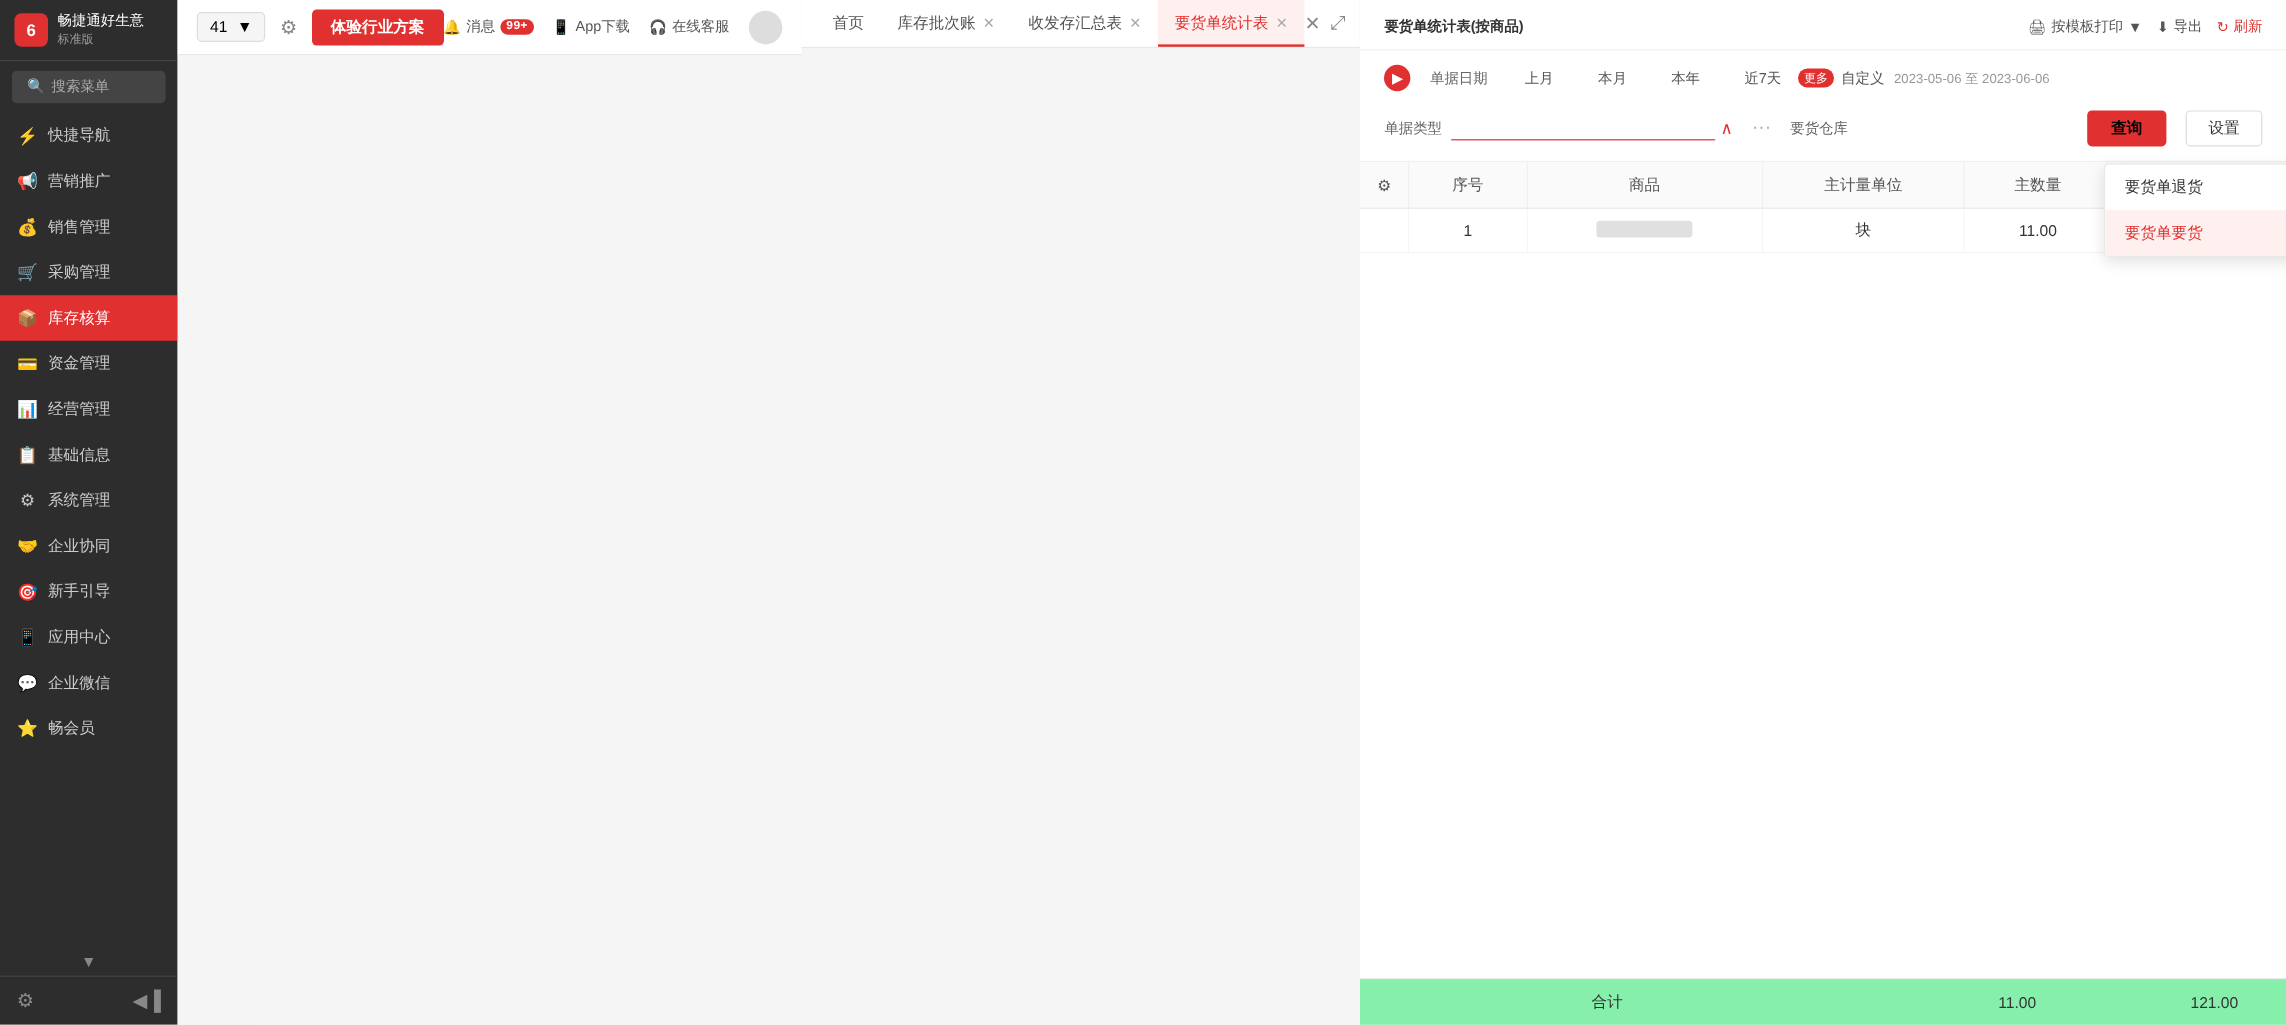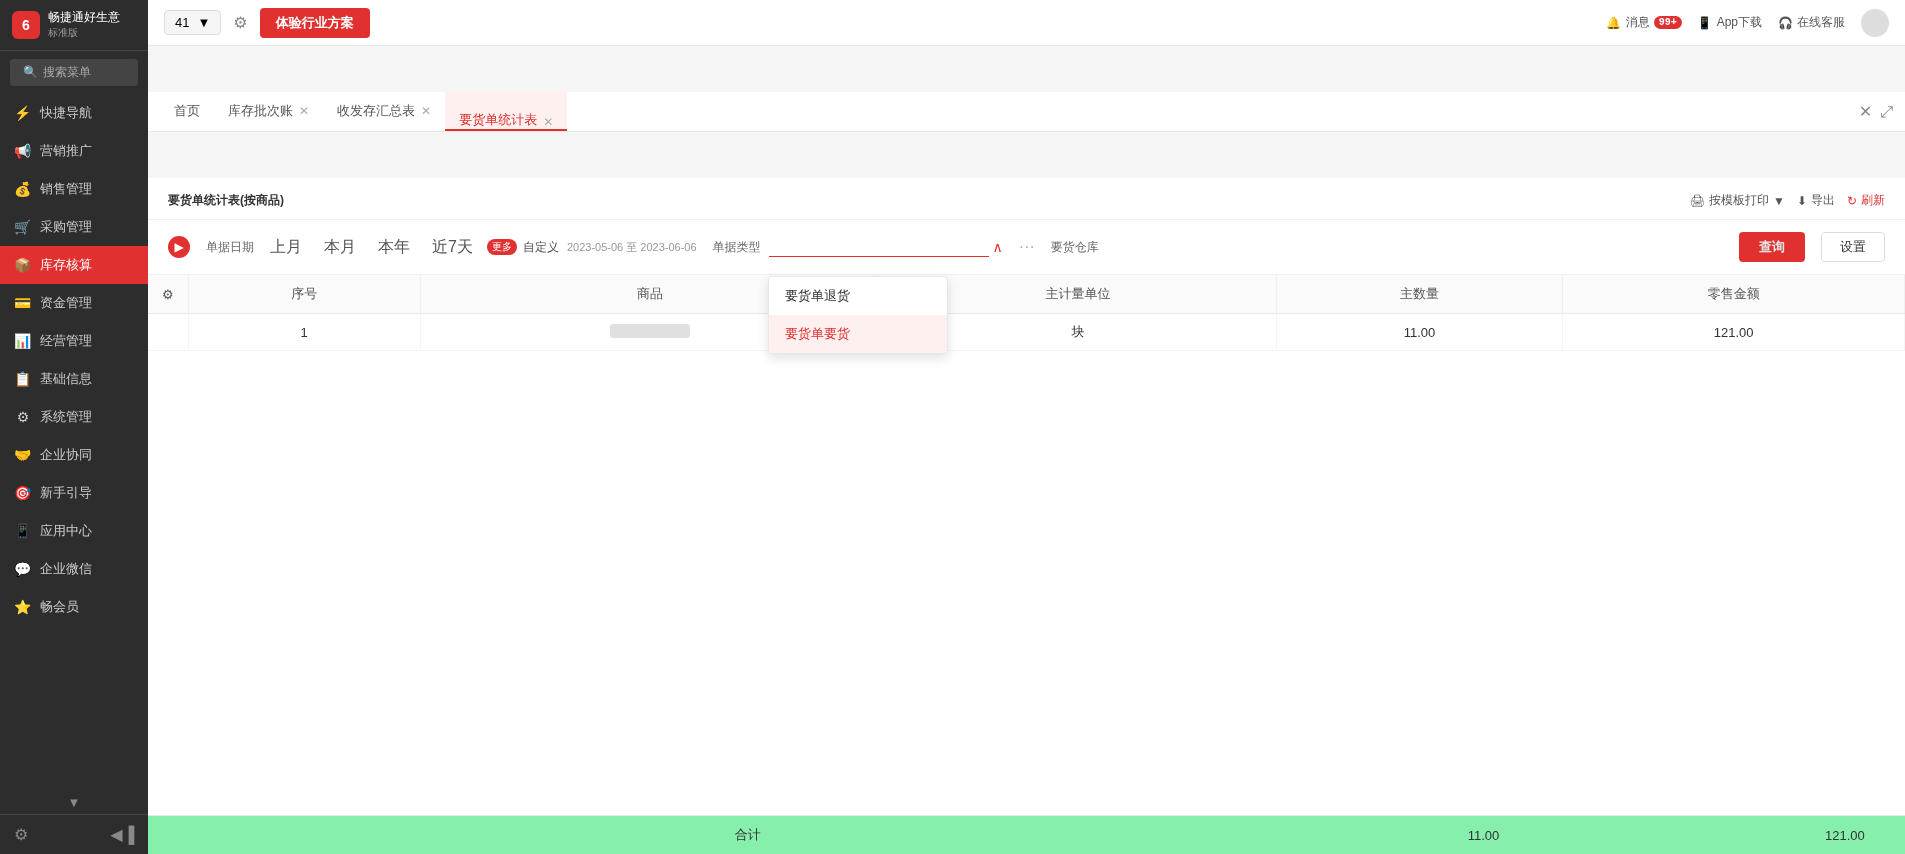--- a/index.html
+++ b/index.html
@@ -77,25 +77,24 @@
       justify-content: space-between;
       padding: 10px 14px;
       border-top: 1px solid #444;
     }
     .sidebar-footer-icon { color: #888; cursor: pointer; font-size: 16px; }
 
     
     .main {
       flex: 1;
       display: flex;
-      flex-direction: column;
+      flex-direction: row;
       height: 100%;
       background: #f5f5f5;
       overflow: hidden;
-      gap: 46px;
     }
 
     
     .topbar {
       background: #fff;
       height: 46px;
       display: flex;
       align-items: center;
       padding: 0 16px;
       justify-content: space-between;
@@ -157,21 +156,20 @@
       cursor: pointer;
       color: #555;
       border-bottom: 2px solid transparent;
       gap: 6px;
       white-space: nowrap;
     }
     .tab.active {
       color: #e03030;
       background: #fff0f0;
       border-bottom: 2px solid #e03030;
-      align-items: flex-end;
     }
     .tab-close { color: #aaa; font-size: 12px; cursor: pointer; }
     .tabbar-actions { margin-left: auto; display: flex; align-items: center; gap: 8px; color: #888; font-size: 16px; }
 
     
     .content {
       flex: 1;
       overflow: auto;
       background: #fff;
       margin: 0;
@@ -221,24 +219,25 @@
       align-items: center;
       justify-content: center;
       cursor: pointer;
       font-size: 12px;
     }
     .filter-group { display: flex; align-items: center; gap: 8px; }
     .filter-label { font-size: 12px; color: #666; white-space: nowrap; }
     .date-shortcuts { display: flex; gap: 6px; align-items: center; }
     .date-shortcut {
       padding: 2px 8px;
-      font-size: 16px;
+      font-size: 12px;
       cursor: pointer;
       color: #555;
       border-radius: 3px;
+      margin-left: 15px;
     }
     .date-badge {
       background: #e03030;
       color: white;
       border-radius: 10px;
       font-size: 10px;
       padding: 1px 5px;
     }
     .custom-link { font-size: 12px; color: #555; cursor: pointer; }
     .date-range { font-size: 11px; color: #999; }
@@ -254,21 +253,21 @@
       padding: 2px 8px;
       font-size: 12px;
       width: 220px;
       color: #333;
     }
     .filter-chevron { color: #e03030; margin-left: 4px; cursor: pointer; font-size: 14px; }
     .filter-dots { color: #aaa; cursor: pointer; font-size: 16px; margin-left: 8px; }
     .warehouse-label { font-size: 12px; color: #666; }
     .query-btn {
       background: #e03030;
-      color: #e5e5e5;
+      color: #000000;
       border: none;
       padding: 6px 20px;
       border-radius: 4px;
       font-size: 13px;
       cursor: pointer;
       font-weight: bold;
       margin-left: auto;
     }
     .settings-btn {
       background: #fff;

